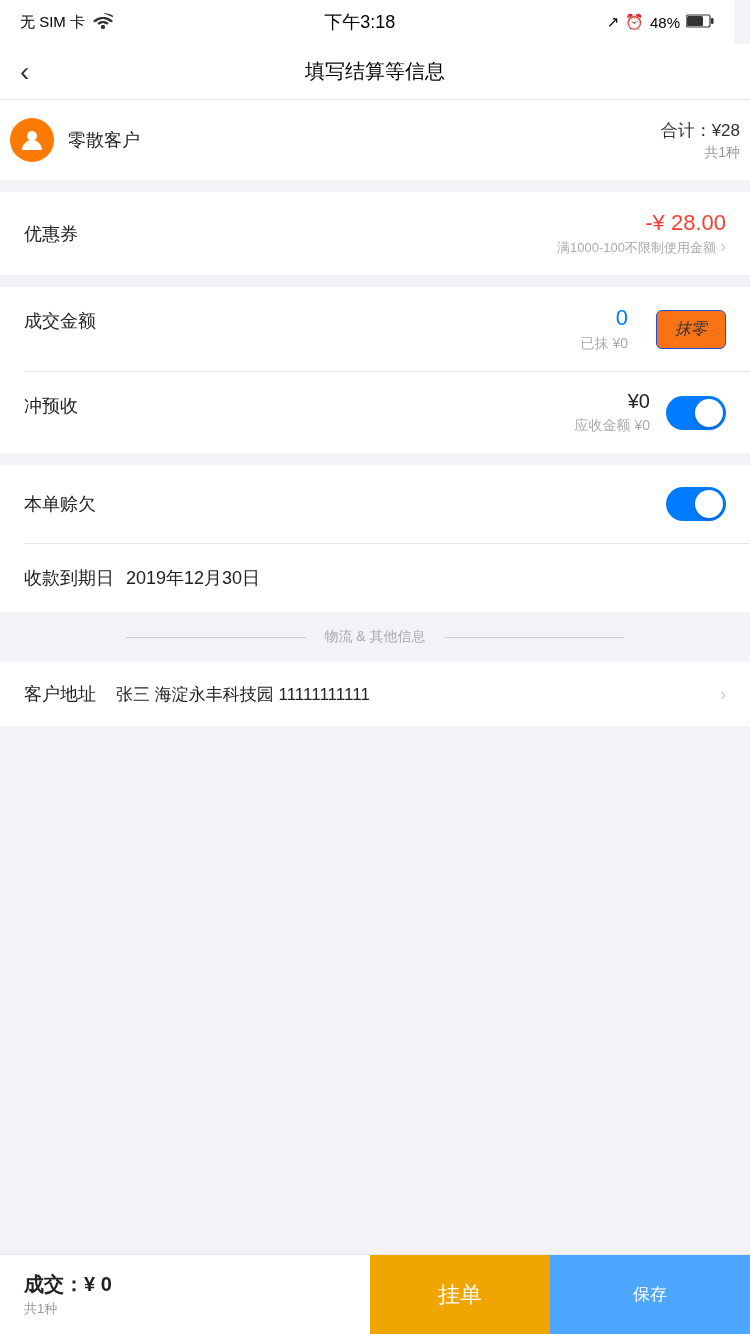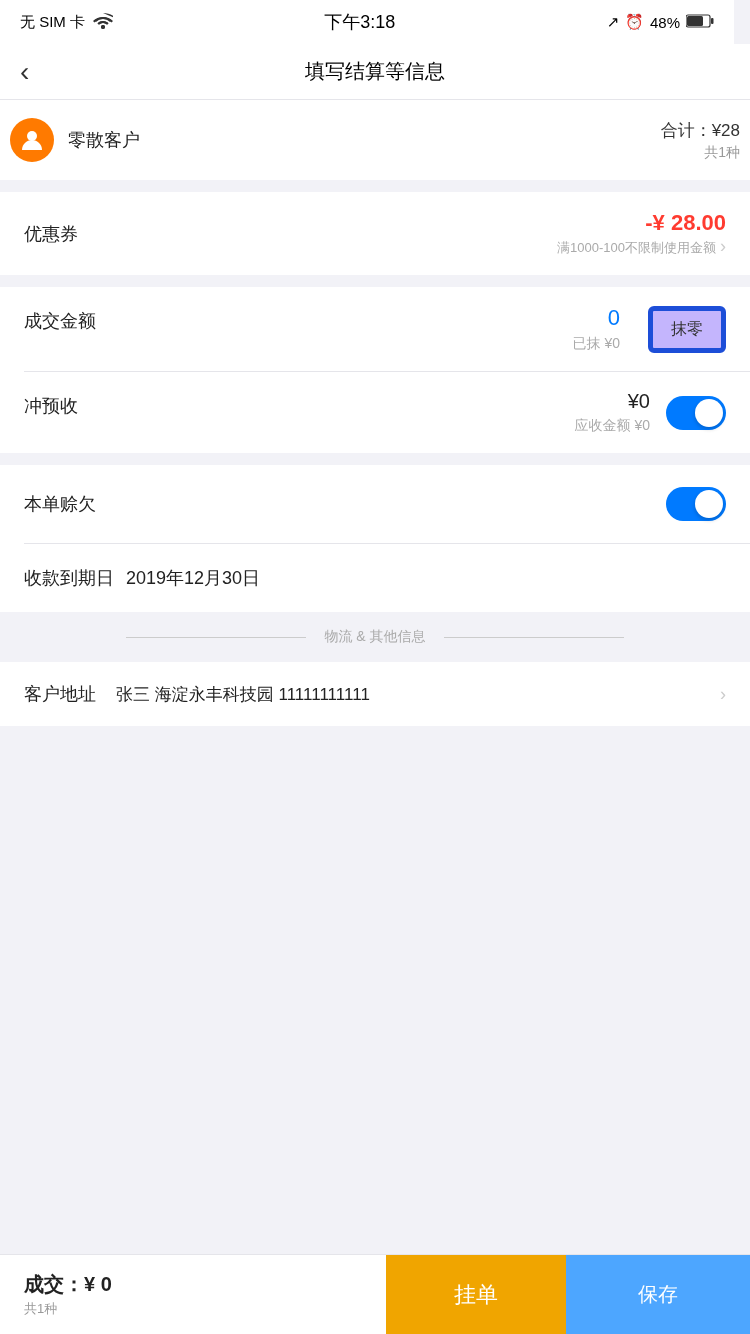--- a/index.html
+++ b/index.html
@@ -97,48 +97,49 @@
 
     
     .coupon-row {
       display: flex;
       align-items: center;
       justify-content: space-between;
       padding: 18px 24px;
       background: #fff;
     }
     .coupon-label { font-size: 18px; color: #222; }
-    .coupon-amount { font-size: 22px; color: #ff3b30; font-weight: 700; }
+    .coupon-amount { font-size: 22px; color: #ff3b30; font-weight: 400; }
     .coupon-desc { font-size: 13px; color: #aaa; margin-top: 3px; text-align: right; }
     .coupon-right-col { text-align: right; }
     .chevron { color: #ccc; font-size: 18px; }
 
     
     .field-row {
       display: flex;
       align-items: flex-start;
       justify-content: space-between;
       padding: 18px 24px;
       background: #fff;
     }
     .field-label { font-size: 18px; color: #222; padding-top: 4px; }
     .field-right { text-align: right; }
     .field-value-blue { font-size: 22px; color: #007aff; font-weight: 500; }
     .field-subtext { font-size: 14px; color: #aaa; margin-top: 4px; }
 
     .round-zero-btn {
-      border: 5px solid #1d4ed8;
+      border: 1px solid #1d4ed8;
       border-radius: 6px;
       padding: 8px 18px;
       font-size: 16px;
       color: #333;
-      background: #c4b5fd;
+      background: #f97316;
       cursor: pointer;
       margin-left: 16px;
       align-self: center;
+      font-style: italic;
     }
 
     .field-value-black { font-size: 20px; color: #222; font-weight: 500; }
 
     
     .toggle-switch {
       width: 60px;
       height: 34px;
       background: #007aff;
       border-radius: 17px;
@@ -232,27 +233,27 @@
       background: #f0a500;
       display: flex;
       align-items: center;
       justify-content: center;
       font-size: 22px;
       color: #fff;
       font-weight: 500;
       cursor: pointer;
     }
     .btn-save {
-      width: 184px;
+      width: 200px;
       height: 80px;
       background: #4da6ff;
       display: flex;
       align-items: center;
       justify-content: center;
-      font-size: 20px;
+      font-size: 17px;
       color: #fff;
       font-weight: 500;
       cursor: pointer;
     }
   </style>
 </head>
 <body>
 
 <div class="status-bar">
   <div class="status-left">

